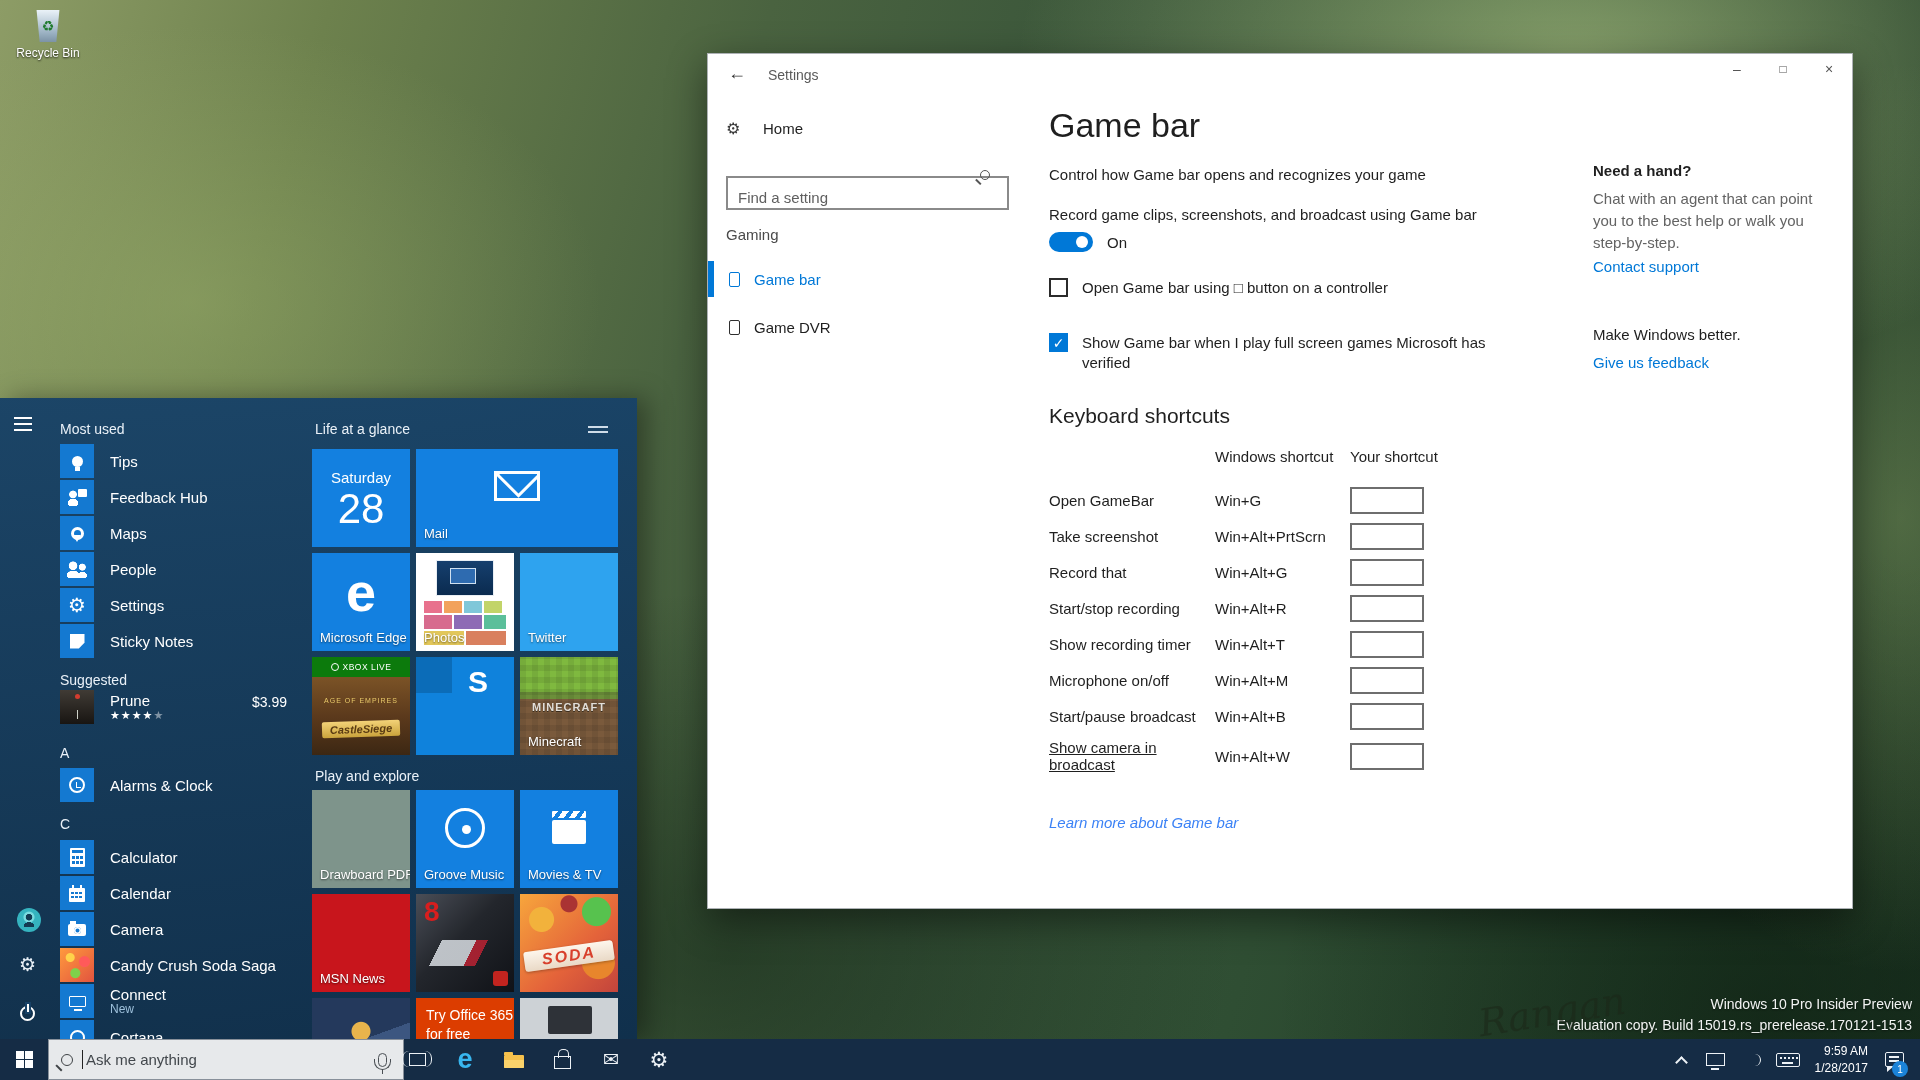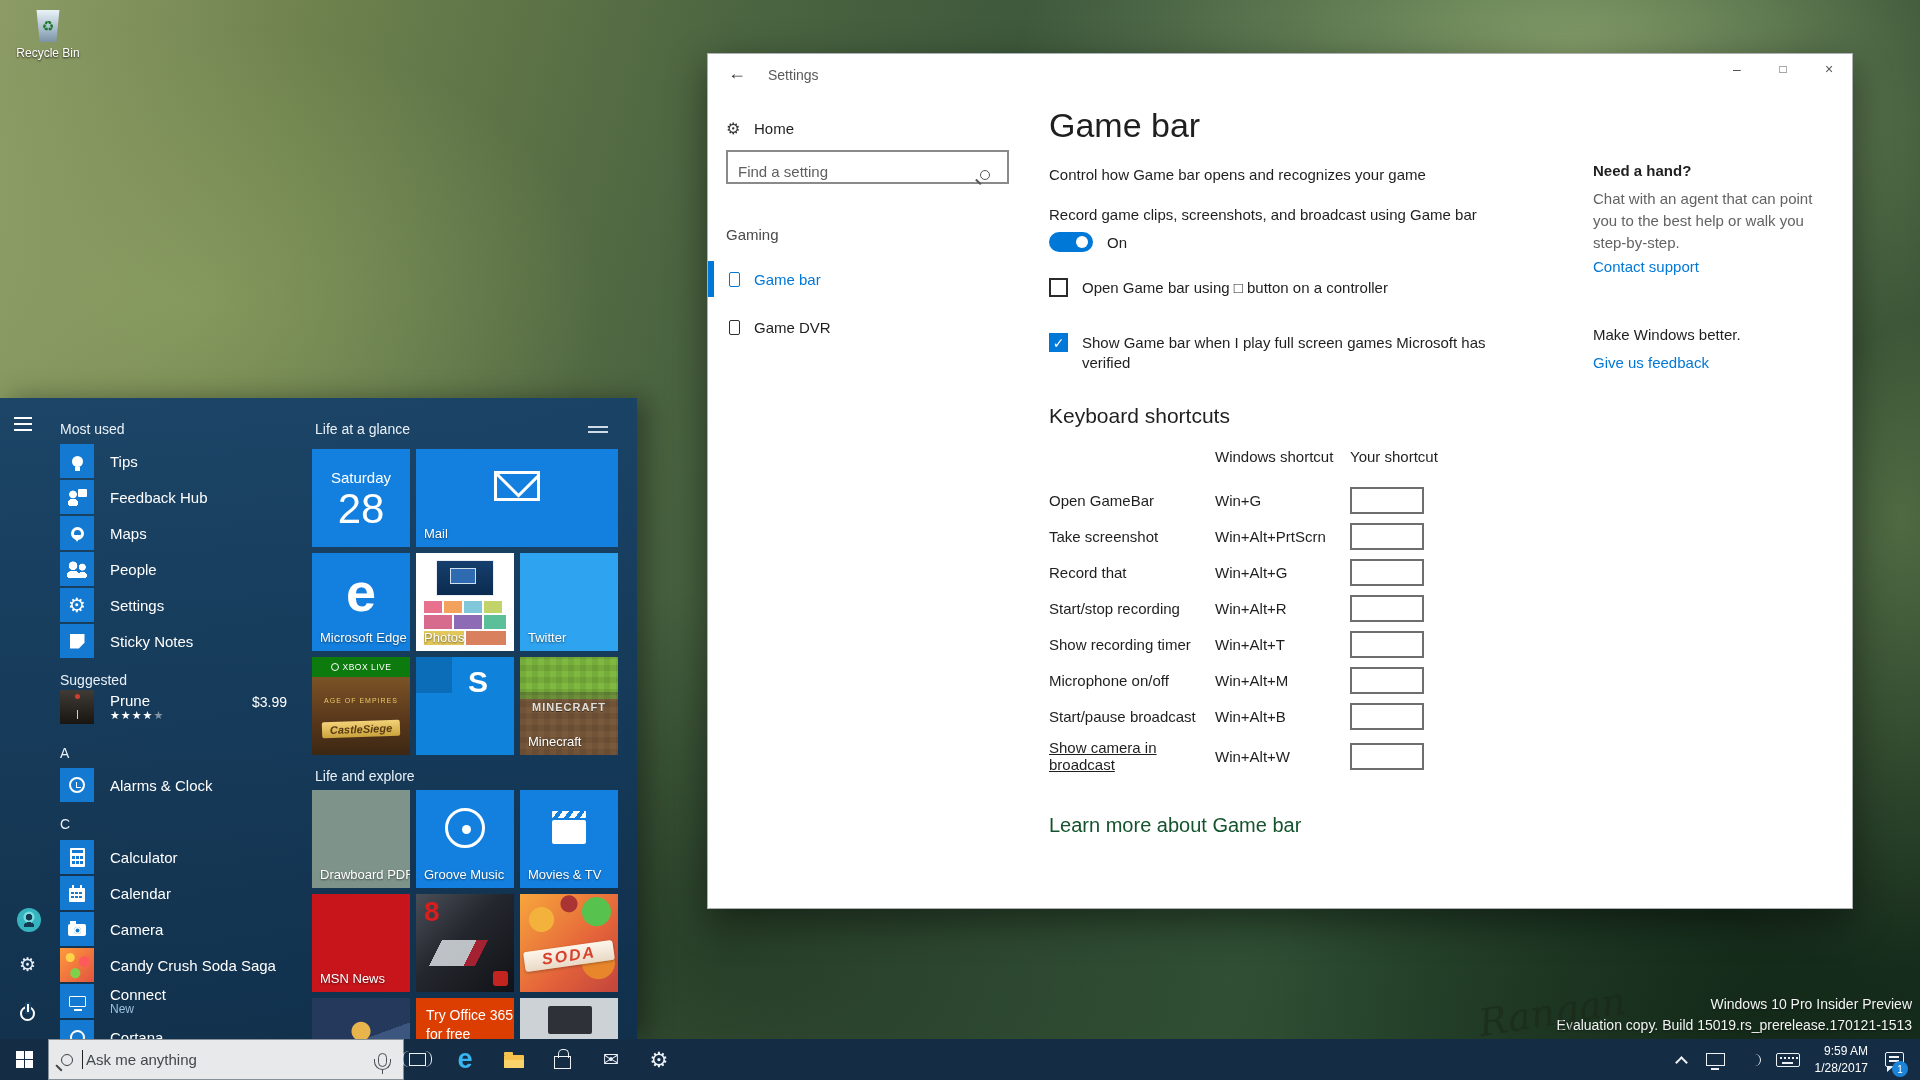--- a/index.html
+++ b/index.html
@@ -34,22 +34,22 @@
   .tb-back { left:16px; top:9px; font-size:18px; color:#333; width:26px; height:24px; text-align:center; }
   .tb-title { left:60px; top:13px; font-size:14px; color:#5a5a5a; }
   .win-controls { right:0; top:0; display:flex; }
   .wc { width:46px; height:30px; display:flex; align-items:center; justify-content:center;
     color:#555; font-size:14px; }
   .wc.max { font-size:12px; }
 
   
   .home-row { left:18px; top:56px; height:36px; display:flex; align-items:center; width:283px; }
   .home-gear { font-size:16px; color:#3a3a3a; width:28px; }
-  .home-label { font-size:15px; color:#1f1f1f; margin-left:0; }
-  .find-box { left:18px; top:96px; width:283px; height:34px; border:2px solid #8a8a8a;
+  .home-label { font-size:15px; color:#1f1f1f; margin-left:9px; }
+  .find-box { left:18px; top:122px; width:283px; height:34px; border:2px solid #8a8a8a;
     background:#fff; font-size:15px; color:#5f5f5f; padding:8px 34px 0 10px; outline:none;
     font-family:inherit; }
   .find-box::placeholder { color:#5f5f5f; }
   .mag { width:10px; height:10px; border:1.6px solid #555; border-radius:50%; position:relative; display:inline-block; }
   .mag::after { content:""; position:absolute; width:7px; height:1.6px; background:#555;
     left:-6px; top:10px; transform:rotate(45deg); }
   .find-mag { left:272px; top:112px; }
   .nav-section { left:18px; top:172px; font-size:15px; color:#4a4a4a; }
   .nav-item { left:0; width:301px; height:44px; display:flex; align-items:center; padding-left:46px; position:absolute; }
   .sel-bar { position:absolute; left:0; top:4px; width:6px; height:36px; background:#0078d7; }
@@ -81,21 +81,21 @@
   .ks-head { top:350px; font-size:21px; color:#1f1f1f; }
   .ks-col { top:394px; font-size:15px; color:#1f1f1f; }
   .ks-col.c1 { left:166px; } .ks-col.c2 { left:301px; }
   #ks-rows { top:428px; left:0; width:470px; }
   .ksrow { display:flex; align-items:center; height:36px; }
   .ksrow.tall { height:44px; }
   .ks-action { width:166px; font-size:15px; color:#1f1f1f; }
   .ksrow.tall .ks-action { width:166px; padding-right:46px; line-height:17px;text-decoration:underline; }
   .ks-keys { width:135px; font-size:15px; color:#1f1f1f; }
   .ks-box { width:74px; height:27px; border:2px solid #6e6e6e; background:#fff; }
-  .learn { top:760px; font-size:20px; color:#14532d; }
+  .learn { top:760px; font-size:15px; color:#3b82f6;font-style:italic; }
 
   
   #help { left:885px; top:0; width:242px; }
   .help-head { top:108px; font-size:15px; font-weight:bold; color:#1f1f1f; }
   .help-body { top:134px; font-size:15px; line-height:22px; color:#636363; width:242px; }
   .help-link { font-size:15px; color:#0078d7; }
   .link1 { top:204px; } .better { top:272px; font-size:15px; color:#1f1f1f; } .link2 { top:300px; }
 
   
   #start { left:0; top:398px; width:637px; height:642px; overflow:hidden;
@@ -558,21 +558,21 @@
     </div>
     <div class="tile skype" style="left:416px;top:259px">
       <div class="sk-sq a"></div>
       <div class="sk-s a">S</div>
     </div>
     <div class="tile mc" style="left:520px;top:259px">
       <div class="mc-logo a">MINECRAFT</div>
       <div class="tl">Minecraft</div>
     </div>
 
-    <div class="grp-h a" style="left:315px;top:370px">Life and explore</div>
+    <div class="grp-h a" style="left:315px;top:370px">Play and explore</div>
 
     <div class="tile drawboard" style="left:312px;top:392px">
       <div class="tl">Drawboard PDF</div>
     </div>
     <div class="tile" style="left:416px;top:392px">
       <div class="groove-c a"></div>
       <div class="tl">Groove Music</div>
     </div>
     <div class="tile" style="left:520px;top:392px">
       <div class="clap a"></div>

